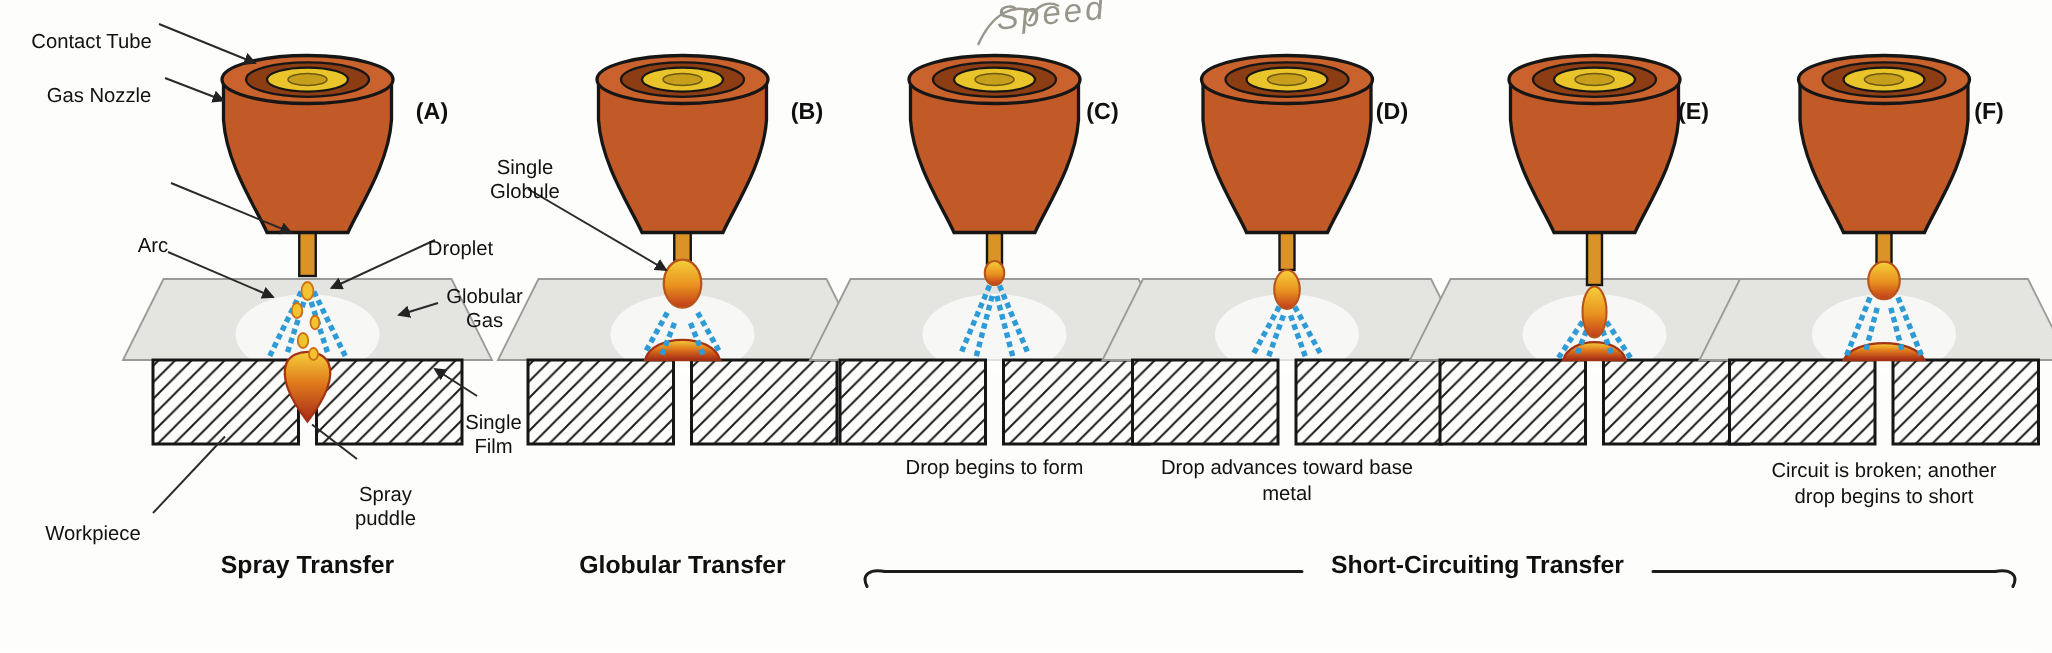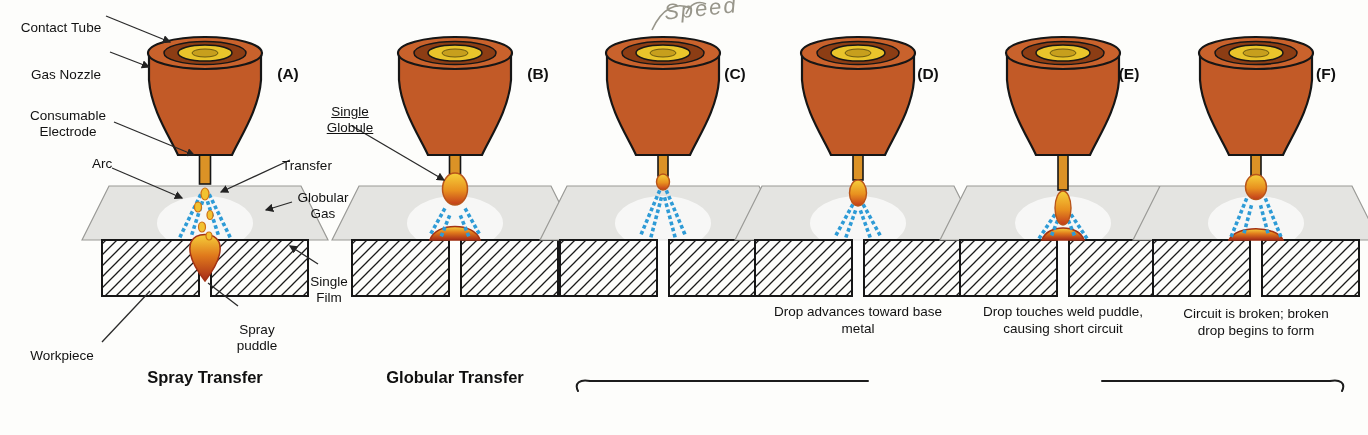--- a/index.html
+++ b/index.html
@@ -173,30 +173,30 @@
       <path class="leader" marker-end="url(#arrow)" d="M352,126 L444,180"></path>
     </g>
 
     <path class="bracket" d="M578,391 C574,383 580,379 590,381 L868,381"></path>
     <path class="bracket" d="M1102,381 L1330,381 C1340,379 1346,383 1342,391"></path>
   </svg>
 
   <div class="hand">Speed</div>
 
   <div class="callout" style="left:16px;top:6px;width:90px;">Contact Tube</div>
-  <div class="callout" style="left:24px;top:53px;width:84px;">Gas Nozzle</div>
-  <div class="callout" style="left:20px;top:94px;width:96px;">Consumable Electrode</div>
+  <div class="callout" style="left:24px;top:42px;width:84px;">Gas Nozzle</div>
   <div class="callout" style="left:84px;top:142px;width:36px;">Arc</div>
-  <div class="callout" style="left:276px;top:144px;width:62px;">Transfer</div>
+  <div class="callout" style="left:276px;top:144px;width:62px;">Droplet</div>
   <div class="callout" style="left:288px;top:176px;width:70px;">Globular Gas</div>
   <div class="callout" style="left:298px;top:260px;width:62px;">Single Film</div>
   <div class="callout" style="left:226px;top:308px;width:62px;">Spray puddle</div>
   <div class="callout" style="left:22px;top:334px;width:80px;">Workpiece</div>
-  <div class="callout" style="left:314px;top:90px;width:72px;text-decoration:underline;">Single Globule</div>
-
+  <div class="callout" style="left:314px;top:90px;width:72px;">Single Globule</div>
+
+  <div class="caption" style="left:583px;top:304px;width:160px;">Drop begins to form</div>
   <div class="caption" style="left:773px;top:304px;width:170px;">Drop advances toward base metal</div>
-  <div class="caption" style="left:968px;top:304px;width:190px;">Drop touches weld puddle, causing short circuit</div>
-  <div class="caption" style="left:1177px;top:306px;width:158px;">Circuit is broken; broken drop begins to form</div>
+  <div class="caption" style="left:1177px;top:306px;width:158px;">Circuit is broken; another drop begins to short</div>
 
   <div class="heading" style="left:345px;top:368px;width:220px;">Globular Transfer</div>
   <div class="heading" style="left:105px;top:368px;width:200px;">Spray Transfer</div>
+  <div class="heading" style="left:855px;top:368px;width:260px;">Short-Circuiting Transfer</div>
 
 </div>
 
 </body></html>

